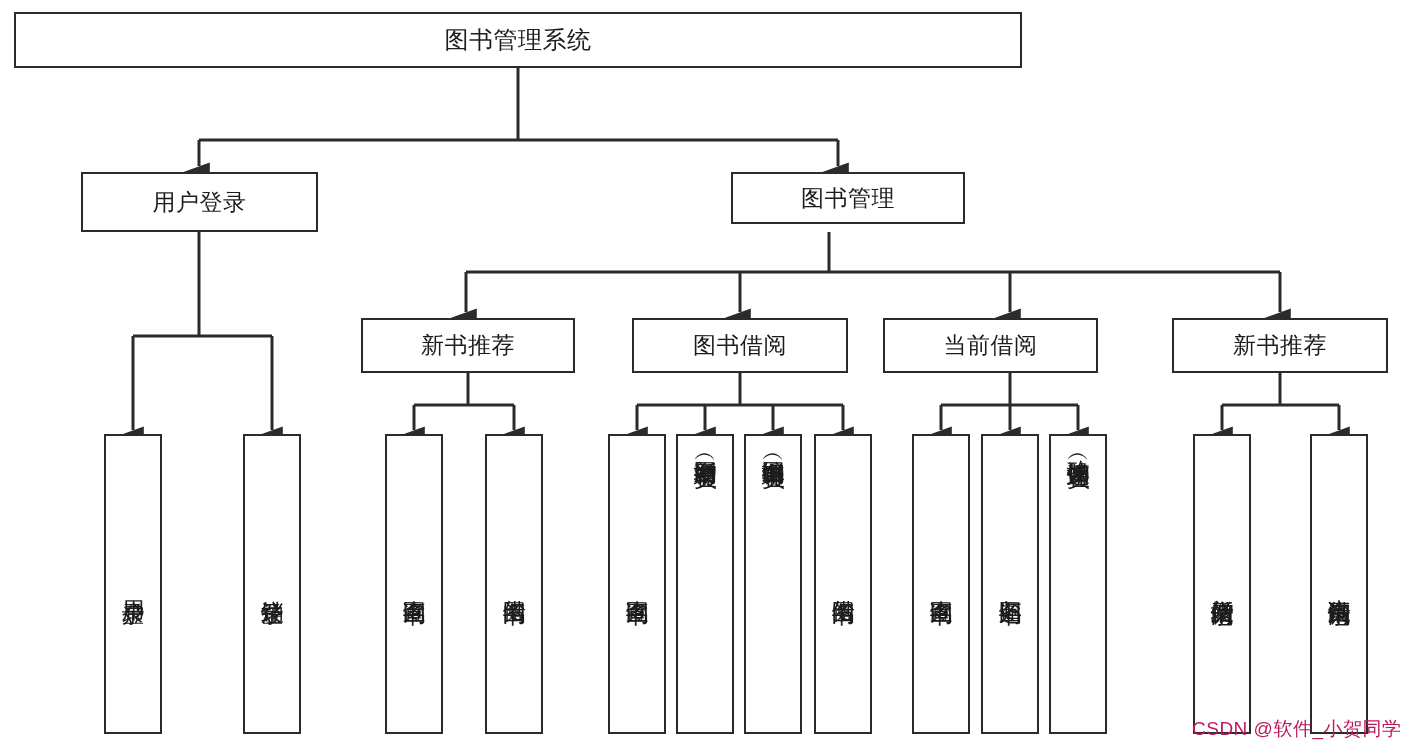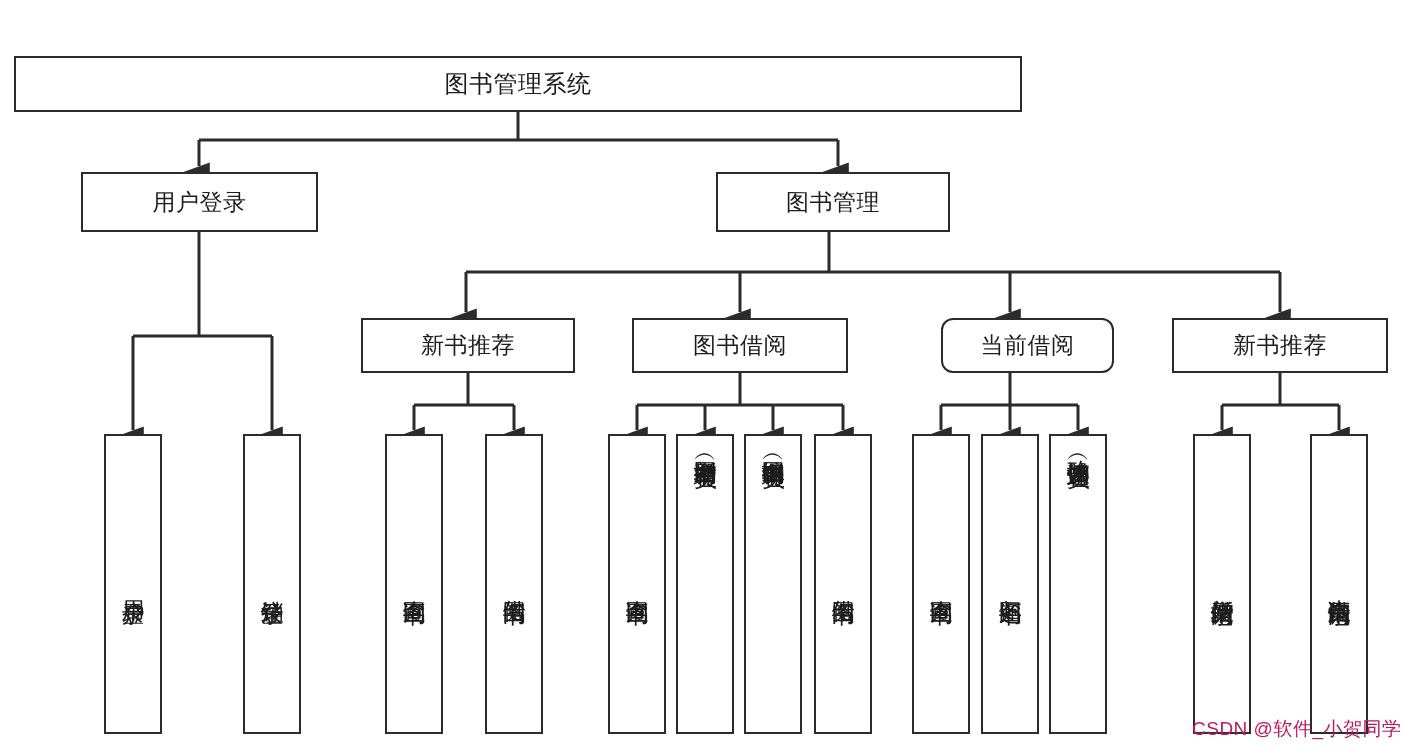--- a/index.html
+++ b/index.html
@@ -115,38 +115,38 @@
       <path d="M1010,405 L1010,430" marker-end="url(#arrow)"></path>
       <path d="M1078,405 L1078,430" marker-end="url(#arrow)"></path>
 
       <path d="M1280,373 L1280,405"></path>
       <path d="M1222,405 L1339,405"></path>
       <path d="M1222,405 L1222,430" marker-end="url(#arrow)"></path>
       <path d="M1339,405 L1339,430" marker-end="url(#arrow)"></path>
     </g>
   </svg>
 
-  <div class="node root" style="left:14px; top:12px; width:1008px; height:56px;margin-top:44px;">
+  <div class="node root" style="left:14px; top:12px; width:1008px; height:56px;">
     <span class="label">图书管理系统</span>
   </div>
 
   <div class="node" style="left:81px; top:172px; width:237px; height:60px;">
     <span class="label">用户登录</span>
   </div>
-  <div class="node" style="left:716px; top:172px; width:234px; height:60px;">
+  <div class="node" style="left:731px; top:172px; width:234px; height:52px;">
     <span class="label">图书管理</span>
   </div>
 
   <div class="node" style="left:632px; top:318px; width:216px; height:55px;">
     <span class="label">图书借阅</span>
   </div>
   <div class="node" style="left:361px; top:318px; width:214px; height:55px;">
     <span class="label">新书推荐</span>
   </div>
-  <div class="node" style="left:941px; top:318px; width:173px; height:55px;border-radius:12px;">
+  <div class="node" style="left:883px; top:318px; width:215px; height:55px;">
     <span class="label">当前借阅</span>
   </div>
   <div class="node" style="left:1172px; top:318px; width:216px; height:55px;">
     <span class="label">新书推荐</span>
   </div>
 
   <div class="node vertical mid" style="left:104px; top:434px; width:58px; height:300px;">
     <span class="label">用户登录</span>
   </div>
   <div class="node vertical mid" style="left:243px; top:434px; width:58px; height:300px;">

